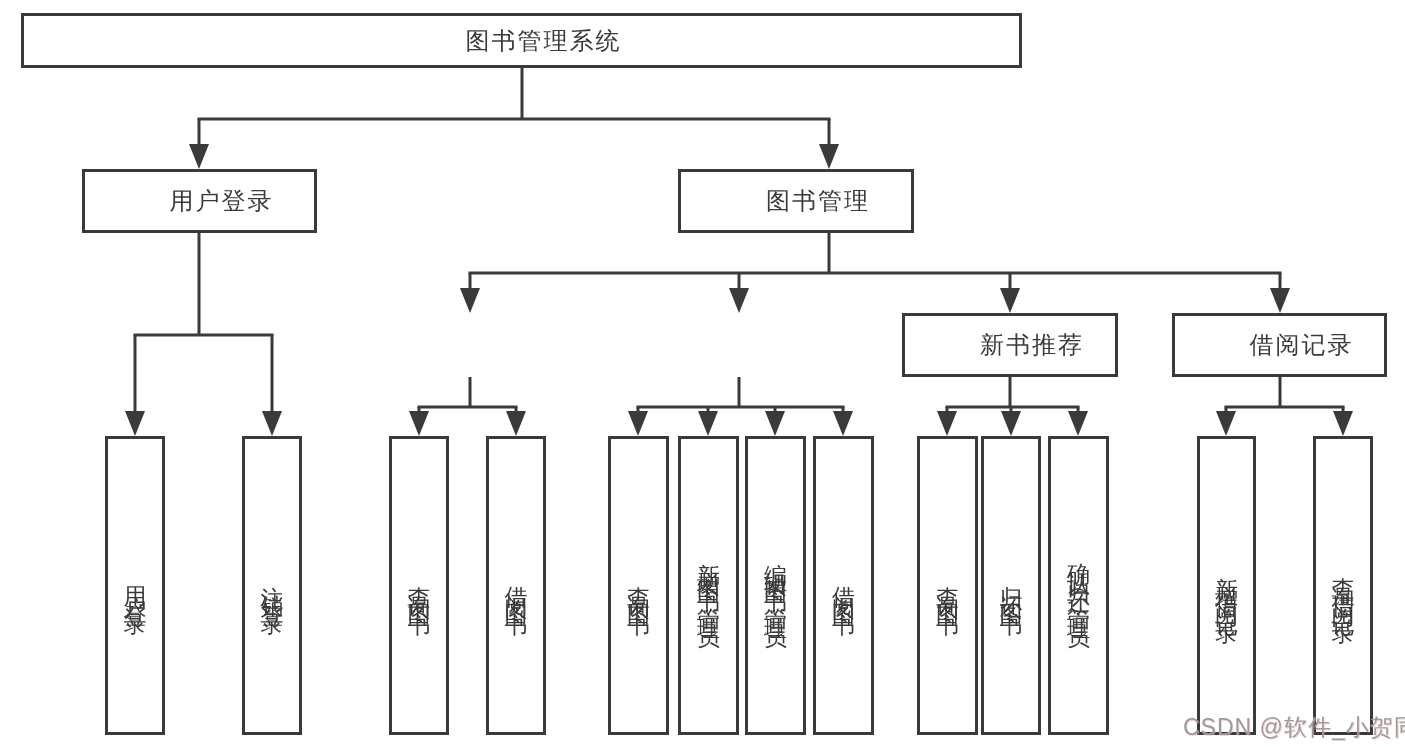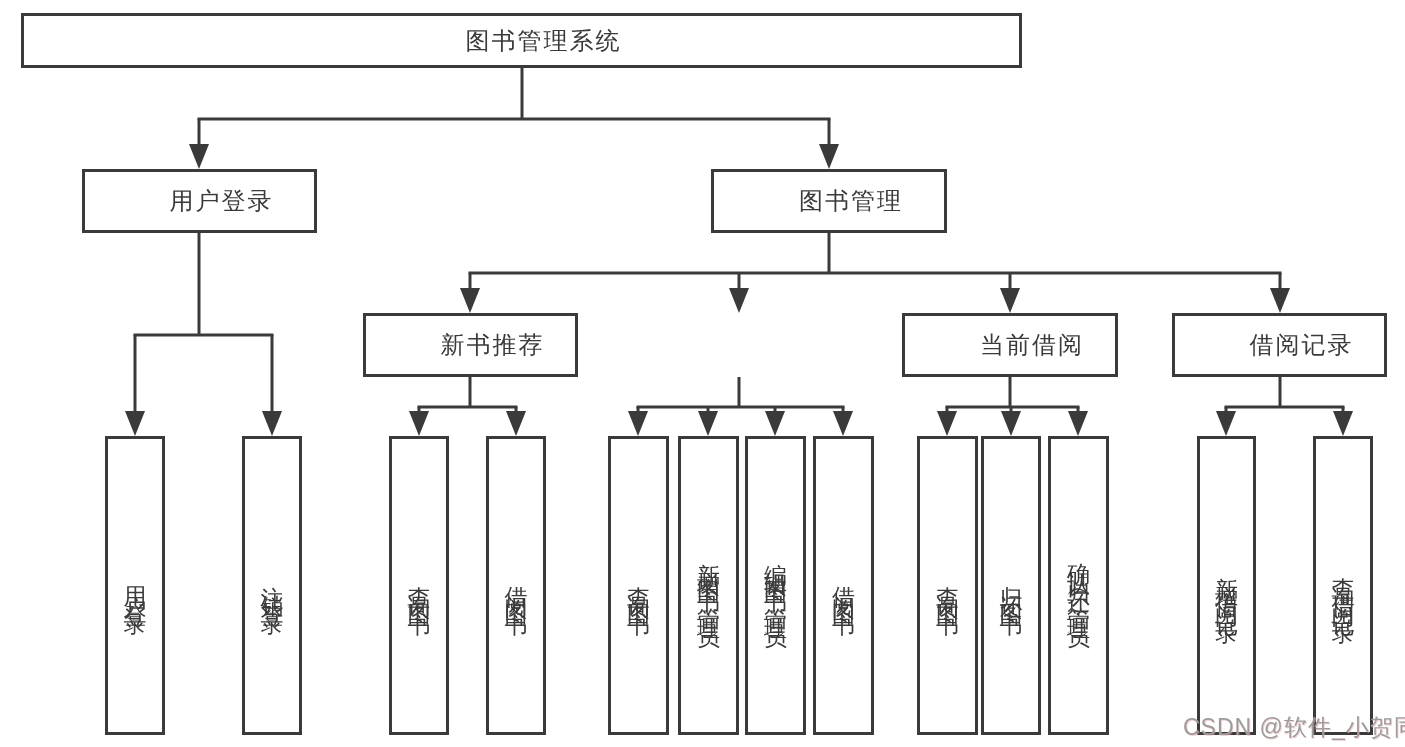--- a/index.html
+++ b/index.html
@@ -108,24 +108,23 @@
       <line x1="1224.5" y1="407" x2="1344.5" y2="407" stroke="#3a3a3a" stroke-width="3"></line>
       <line x1="1226" y1="407" x2="1226" y2="415" stroke="#3a3a3a" stroke-width="3"></line>
       <polygon points="1216,411 1236,411 1226,436" fill="#3a3a3a"></polygon>
       <line x1="1343" y1="407" x2="1343" y2="415" stroke="#3a3a3a" stroke-width="3"></line>
       <polygon points="1333,411 1353,411 1343,436" fill="#3a3a3a"></polygon>
     </svg>
 
   <div class="box h" style="left:21px; top:13px; width:1001px; height:55px">图书管理系统</div>
 
   <div class="box h" style="left:82px; top:169px; width:235px; height:64px">用户登录</div>
-  <div class="box h" style="left:711px; top:169px; width:236px; height:64px">图书管理</div>
+  <div class="box h" style="left:678px; top:169px; width:236px; height:64px">图书管理</div>
 
-  <div class="box h" style="left:363px; top:313px; width:215px; height:64px">新书推荐</div>
-  <div class="box h" style="left:902px; top:313px; width:216px; height:64px">当前借阅</div>
+  <div class="box h" style="left:902px; top:313px; width:216px; height:64px">新书推荐</div>
   <div class="box h" style="left:1172px; top:313px; width:215px; height:64px">借阅记录</div>
 
   <div class="box v" style="left:105px; top:436px; width:60px; height:299px">用户登录</div>
   <div class="box v" style="left:242px; top:436px; width:60px; height:299px">注销登录</div>
 
   <div class="box v" style="left:389px; top:436px; width:60px; height:299px">查询图书</div>
   <div class="box v" style="left:486px; top:436px; width:60px; height:299px">借阅图书</div>
 
   <div class="box v" style="left:608px; top:436px; width:61px; height:299px">查询图书</div>
   <div class="box v" style="left:678px; top:436px; width:61px; height:299px">新增图书（管理员）</div>

